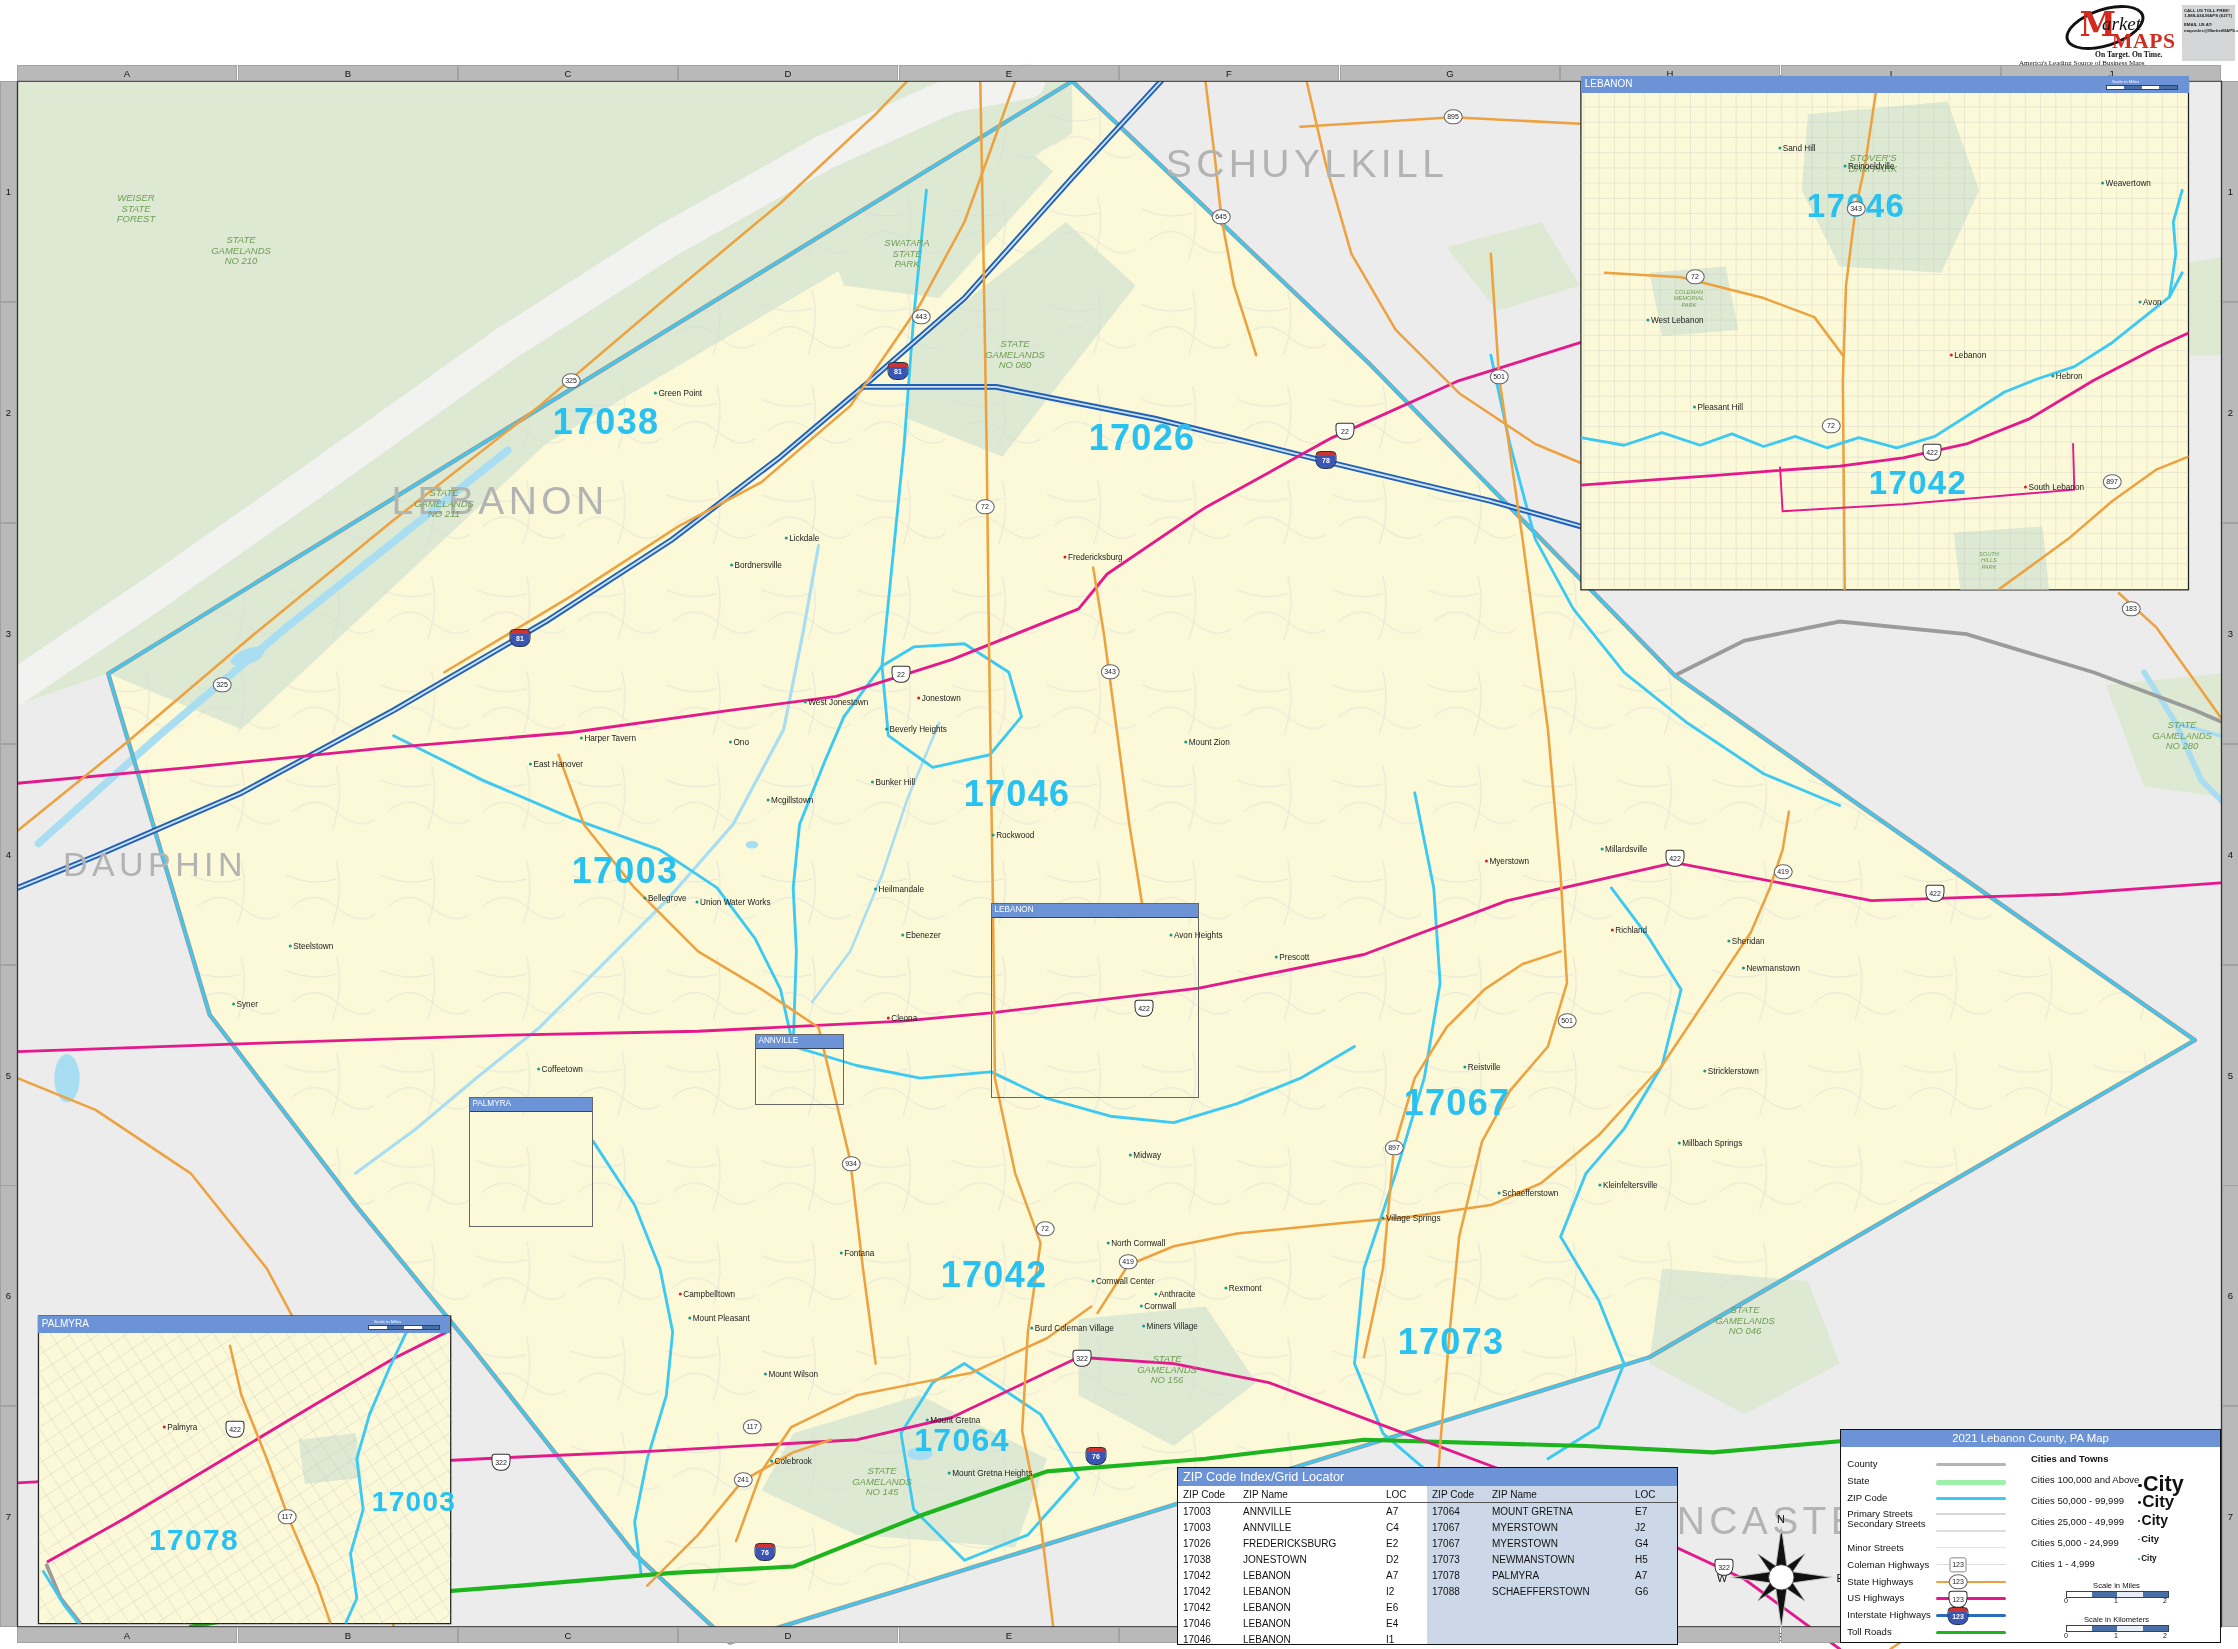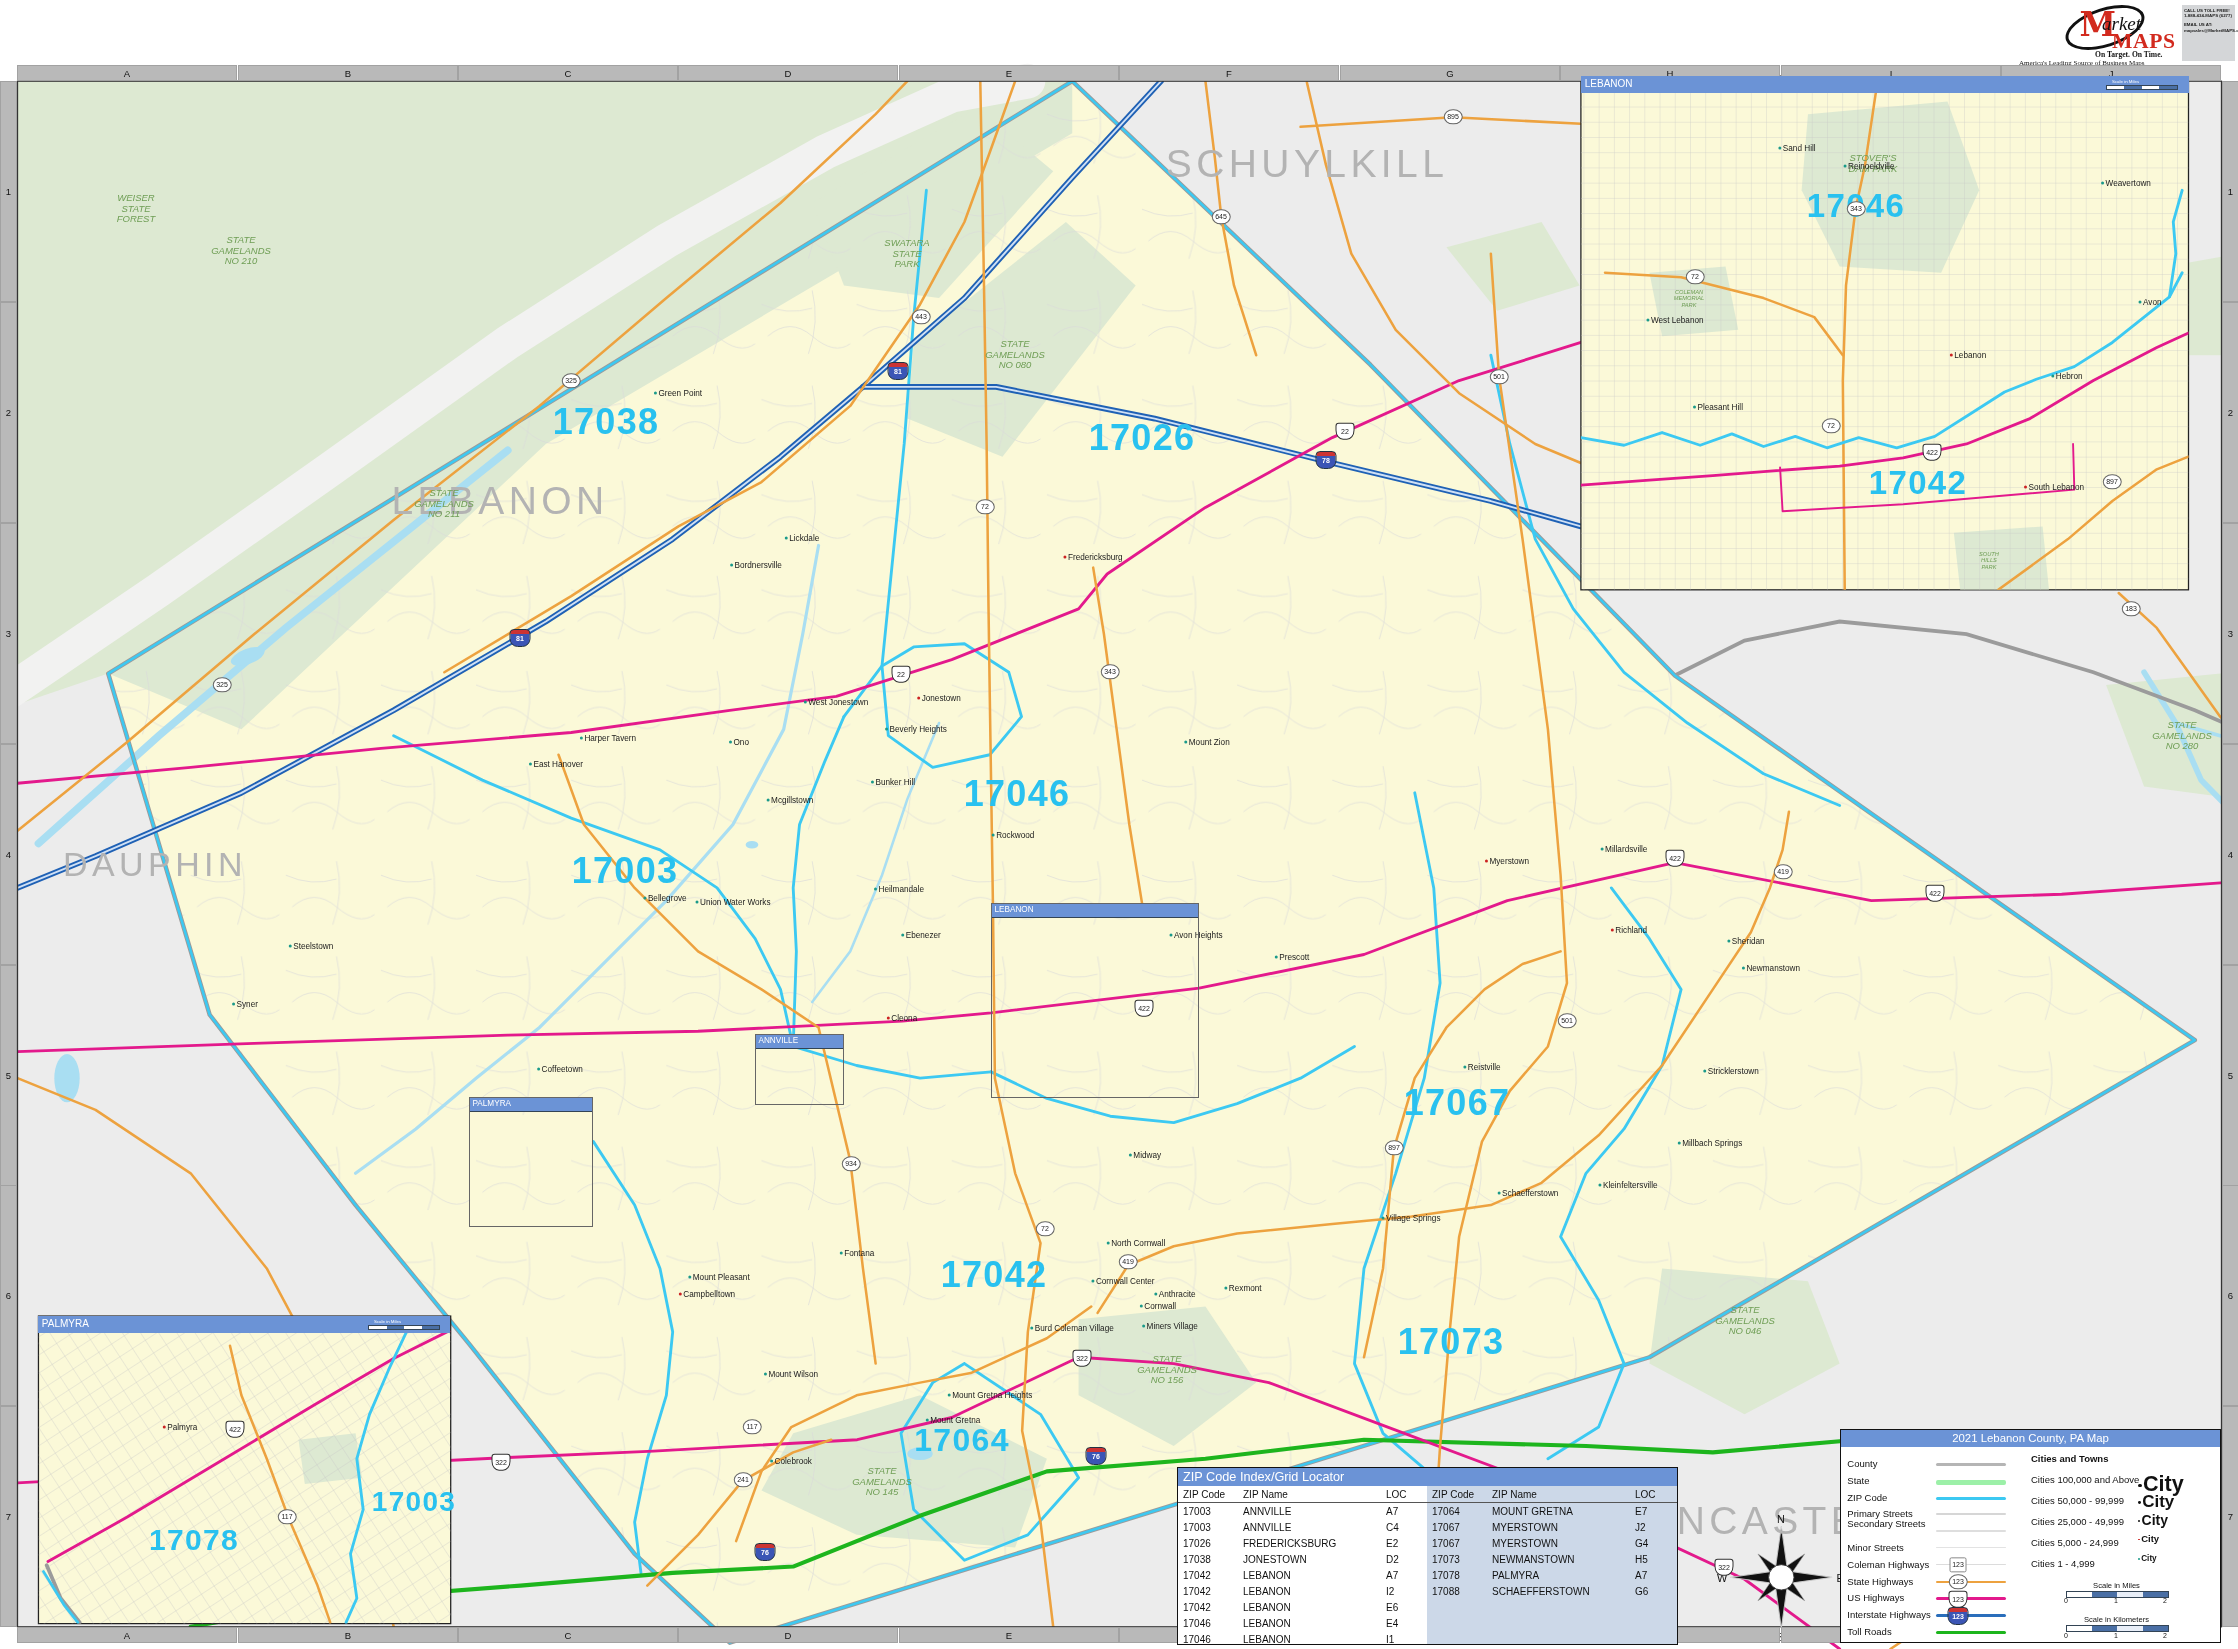--- a/index.html
+++ b/index.html
@@ -260,26 +260,26 @@
       <div class="lab town" style="left: 1013px; top: 835px;"><span class="dot" style="background: rgb(26, 154, 138);"></span><span>Rockwood</span></div>
       <div class="lab town" style="left: 1207px; top: 742px;"><span class="dot" style="background: rgb(26, 154, 138);"></span><span>Mount Zion</span></div>
       <div class="lab town" style="left: 921px; top: 935px;"><span class="dot" style="background: rgb(26, 154, 138);"></span><span>Ebenezer</span></div>
       <div class="lab town" style="left: 1196px; top: 935px;"><span class="dot" style="background: rgb(26, 154, 138);"></span><span>Avon Heights</span></div>
       <div class="lab town" style="left: 1292px; top: 957px;"><span class="dot" style="background: rgb(26, 154, 138);"></span><span>Prescott</span></div>
       <div class="lab town" style="left: 902px; top: 1018px;"><span class="dot" style="background: rgb(204, 34, 34);"></span><span>Cleona</span></div>
       <div class="lab town" style="left: 311px; top: 946px;"><span class="dot" style="background: rgb(26, 154, 138);"></span><span>Steelstown</span></div>
       <div class="lab town" style="left: 245px; top: 1004px;"><span class="dot" style="background: rgb(26, 154, 138);"></span><span>Syner</span></div>
       <div class="lab town" style="left: 560px; top: 1069px;"><span class="dot" style="background: rgb(26, 154, 138);"></span><span>Coffeetown</span></div>
       <div class="lab town" style="left: 707px; top: 1294px;"><span class="dot" style="background: rgb(204, 34, 34);"></span><span>Campbelltown</span></div>
-      <div class="lab town" style="left: 719px; top: 1277px;"><span class="dot" style="background: rgb(26, 154, 138);"></span><span>Mount Pleasant</span></div>
+      <div class="lab town" style="left: 719px; top: 1318px;"><span class="dot" style="background: rgb(26, 154, 138);"></span><span>Mount Pleasant</span></div>
       <div class="lab town" style="left: 857px; top: 1253px;"><span class="dot" style="background: rgb(26, 154, 138);"></span><span>Fontana</span></div>
       <div class="lab town" style="left: 791px; top: 1374px;"><span class="dot" style="background: rgb(26, 154, 138);"></span><span>Mount Wilson</span></div>
       <div class="lab town" style="left: 791px; top: 1461px;"><span class="dot" style="background: rgb(26, 154, 138);"></span><span>Colebrook</span></div>
       <div class="lab town" style="left: 953px; top: 1420px;"><span class="dot" style="background: rgb(26, 154, 138);"></span><span>Mount Gretna</span></div>
-      <div class="lab town" style="left: 990px; top: 1395px;"><span class="dot" style="background: rgb(26, 154, 138);"></span><span>Mount Gretna Heights</span></div>
+      <div class="lab town" style="left: 990px; top: 1473px;"><span class="dot" style="background: rgb(26, 154, 138);"></span><span>Mount Gretna Heights</span></div>
       <div class="lab town" style="left: 1072px; top: 1328px;"><span class="dot" style="background: rgb(26, 154, 138);"></span><span>Burd Coleman Village</span></div>
       <div class="lab town" style="left: 1158px; top: 1306px;"><span class="dot" style="background: rgb(26, 154, 138);"></span><span>Cornwall</span></div>
       <div class="lab town" style="left: 1175px; top: 1294px;"><span class="dot" style="background: rgb(26, 154, 138);"></span><span>Anthracite</span></div>
       <div class="lab town" style="left: 1170px; top: 1326px;"><span class="dot" style="background: rgb(26, 154, 138);"></span><span>Miners Village</span></div>
       <div class="lab town" style="left: 1145px; top: 1155px;"><span class="dot" style="background: rgb(26, 154, 138);"></span><span>Midway</span></div>
       <div class="lab town" style="left: 1136px; top: 1243px;"><span class="dot" style="background: rgb(26, 154, 138);"></span><span>North Cornwall</span></div>
       <div class="lab town" style="left: 1123px; top: 1281px;"><span class="dot" style="background: rgb(26, 154, 138);"></span><span>Cornwall Center</span></div>
       <div class="lab town" style="left: 1243px; top: 1288px;"><span class="dot" style="background: rgb(26, 154, 138);"></span><span>Rexmont</span></div>
       <div class="lab town" style="left: 1411px; top: 1218px;"><span class="dot" style="background: rgb(26, 154, 138);"></span><span>Village Springs</span></div>
       <div class="lab town" style="left: 1507px; top: 861px;"><span class="dot" style="background: rgb(204, 34, 34);"></span><span>Myerstown</span></div>

